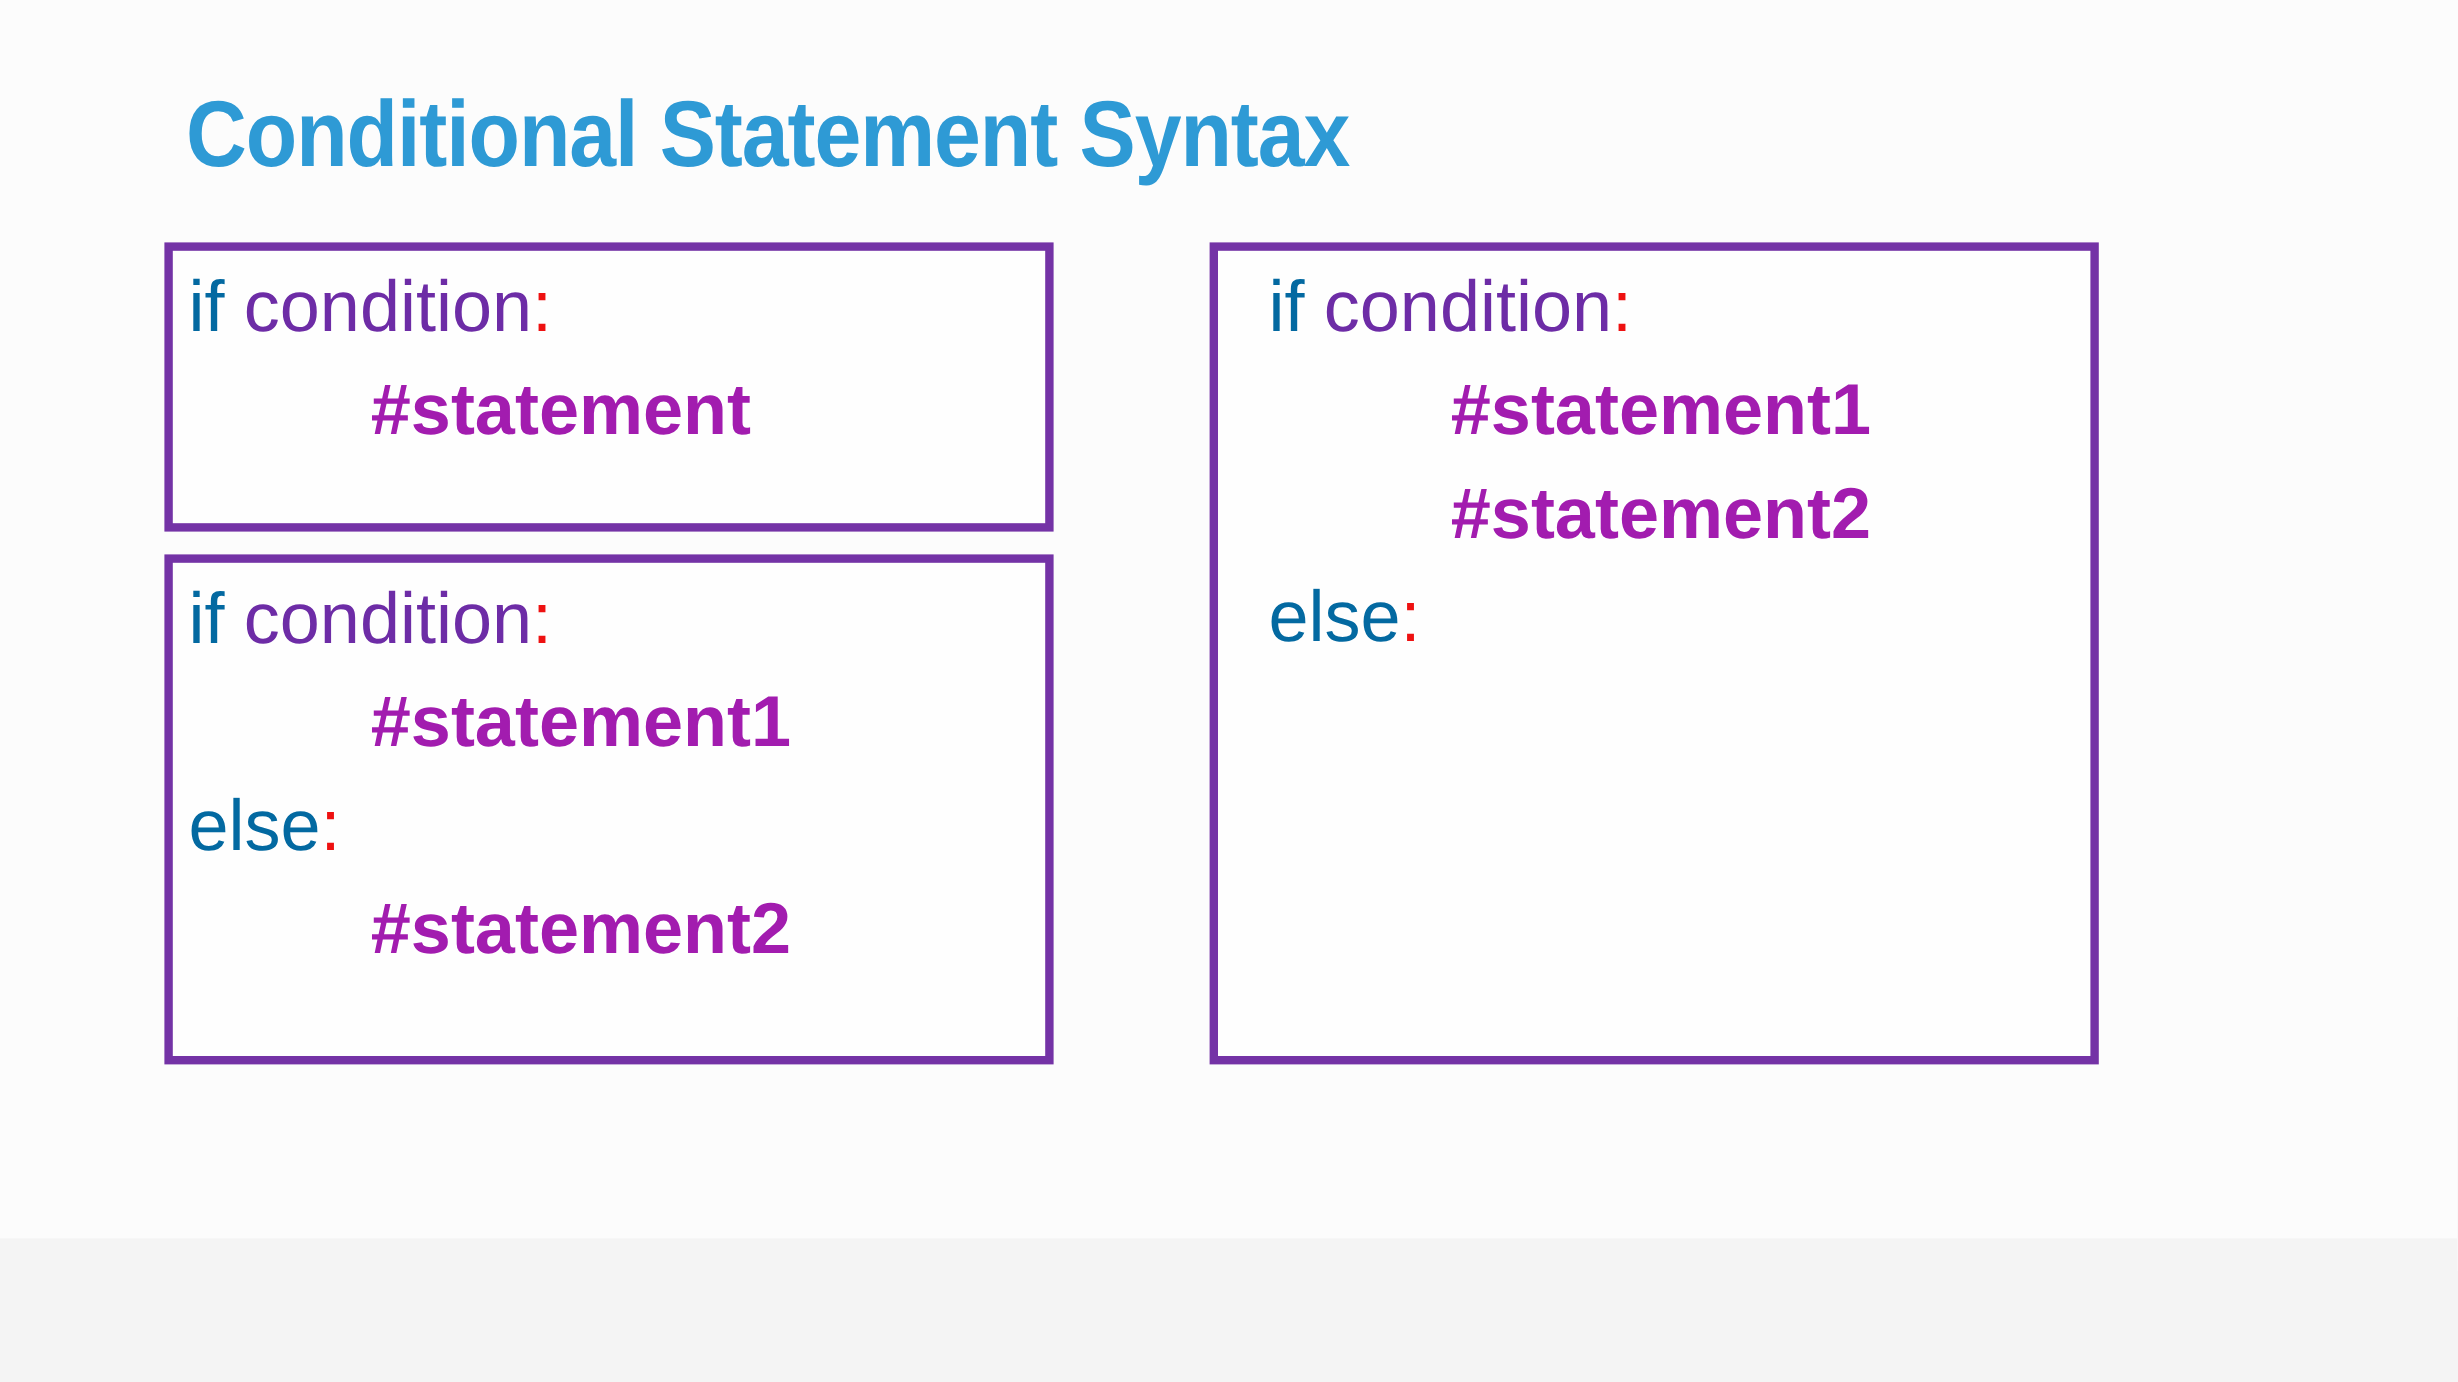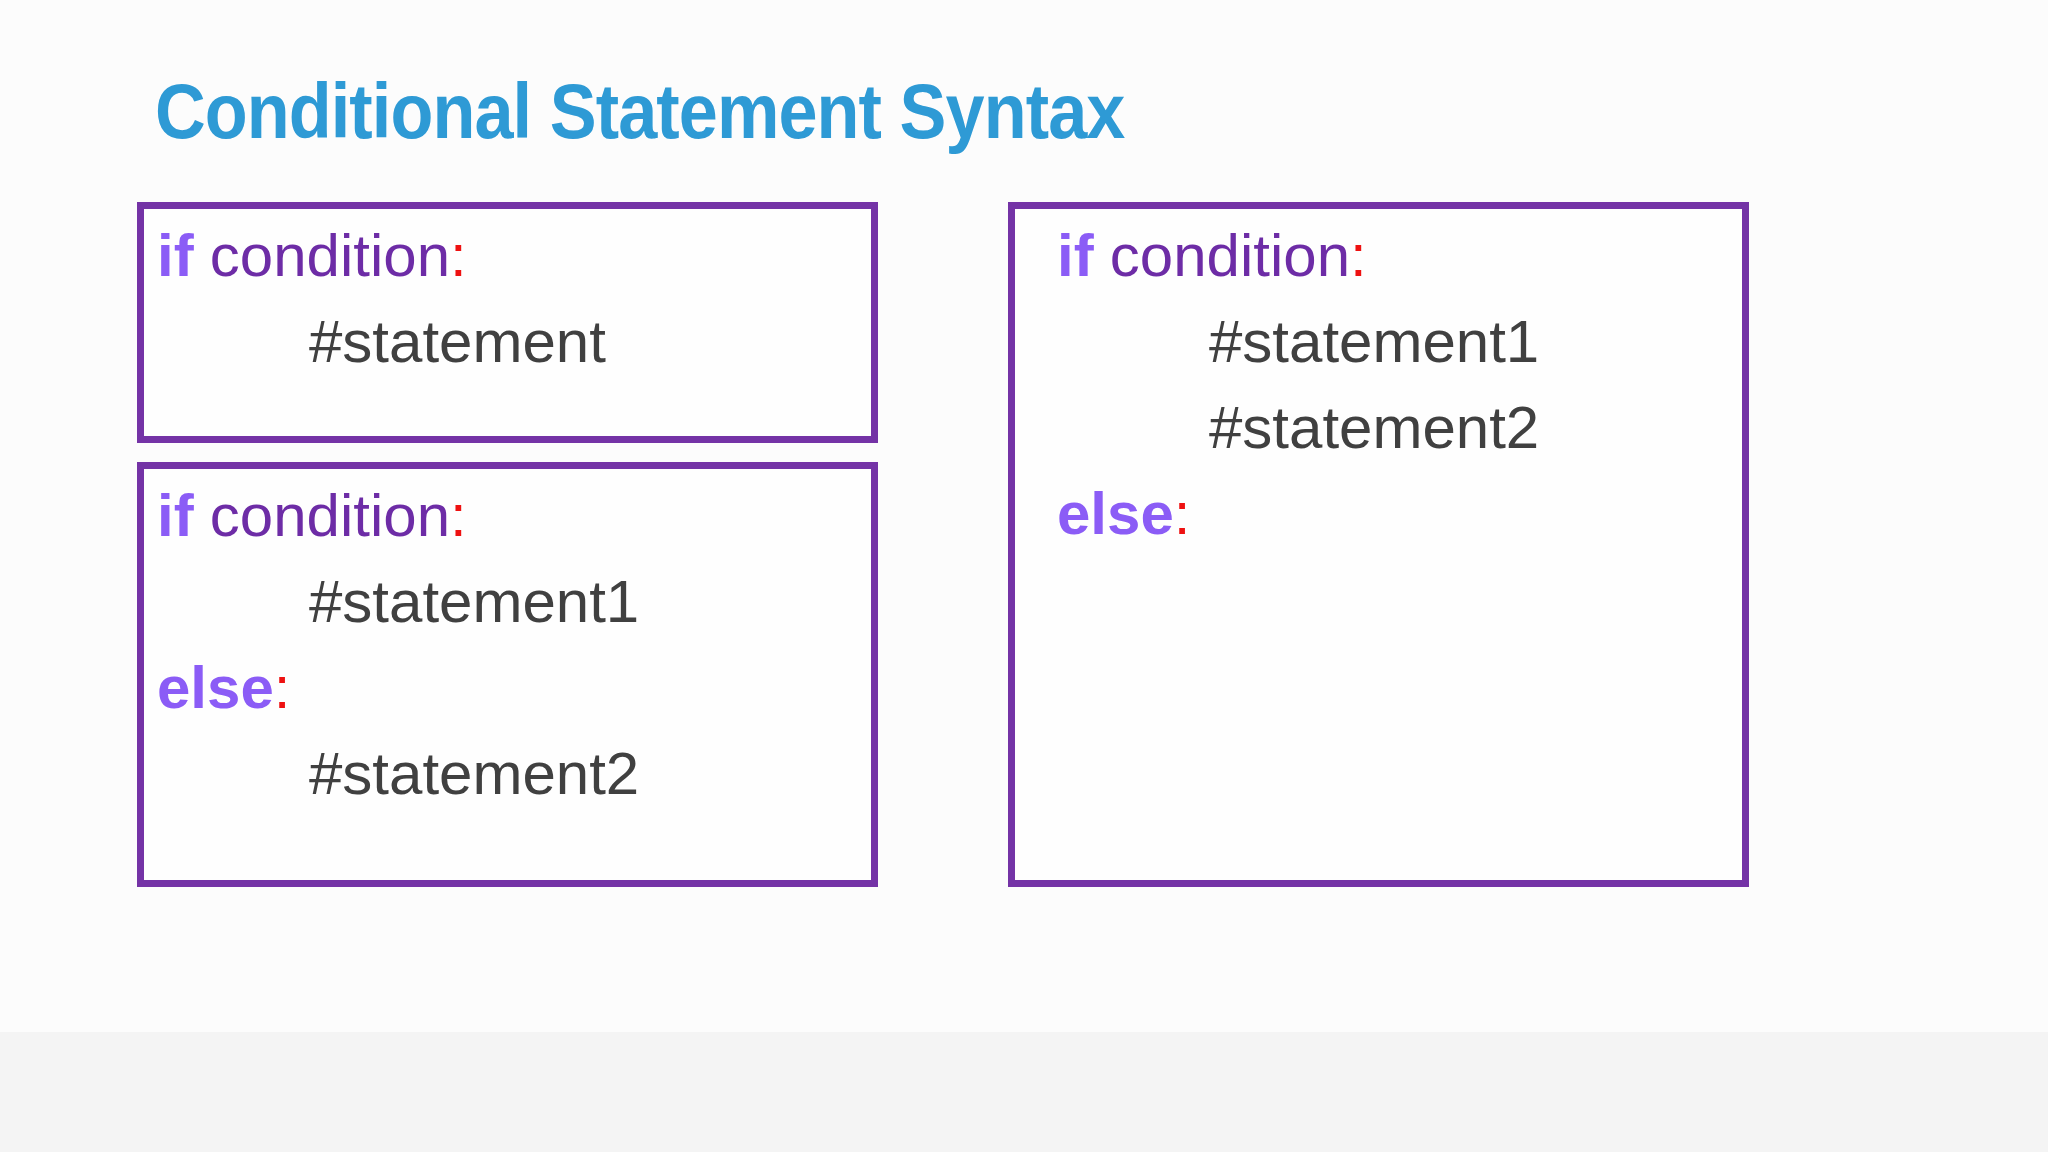--- a/index.html
+++ b/index.html
@@ -33,22 +33,22 @@
     background:#fefefe;
     font-size:60px;
     line-height:86px;
     padding-top:4px;
     white-space:nowrap;
   }
   .box-if{       left:137px; top:202px; width:741px; height:241px; padding-left:13px;}
   .box-if-else{  left:137px; top:462px; width:741px; height:425px; padding-left:13px;}
   .box-if-elif{  left:1008px;top:202px; width:741px; height:685px; padding-left:42px;}
   .line{height:86px;}
-  .stmt{padding-left:152px; color:#404040;}
-  .kw{color:#8b5cf6;font-weight:bold;}
+  .stmt{padding-left:152px; color:#a21caf;font-weight:bold;}
+  .kw{color:#0369a1;}
   .cond{color:#6d2ca6;}
   .cond:not(:empty){margin-left:0.27em;text-align:center;}
   .colon{color:#ee1111;}
 </style>
 </head>
 <body>
 
 <div class="slide">
 
   <div class="title">Conditional Statement Syntax</div>

